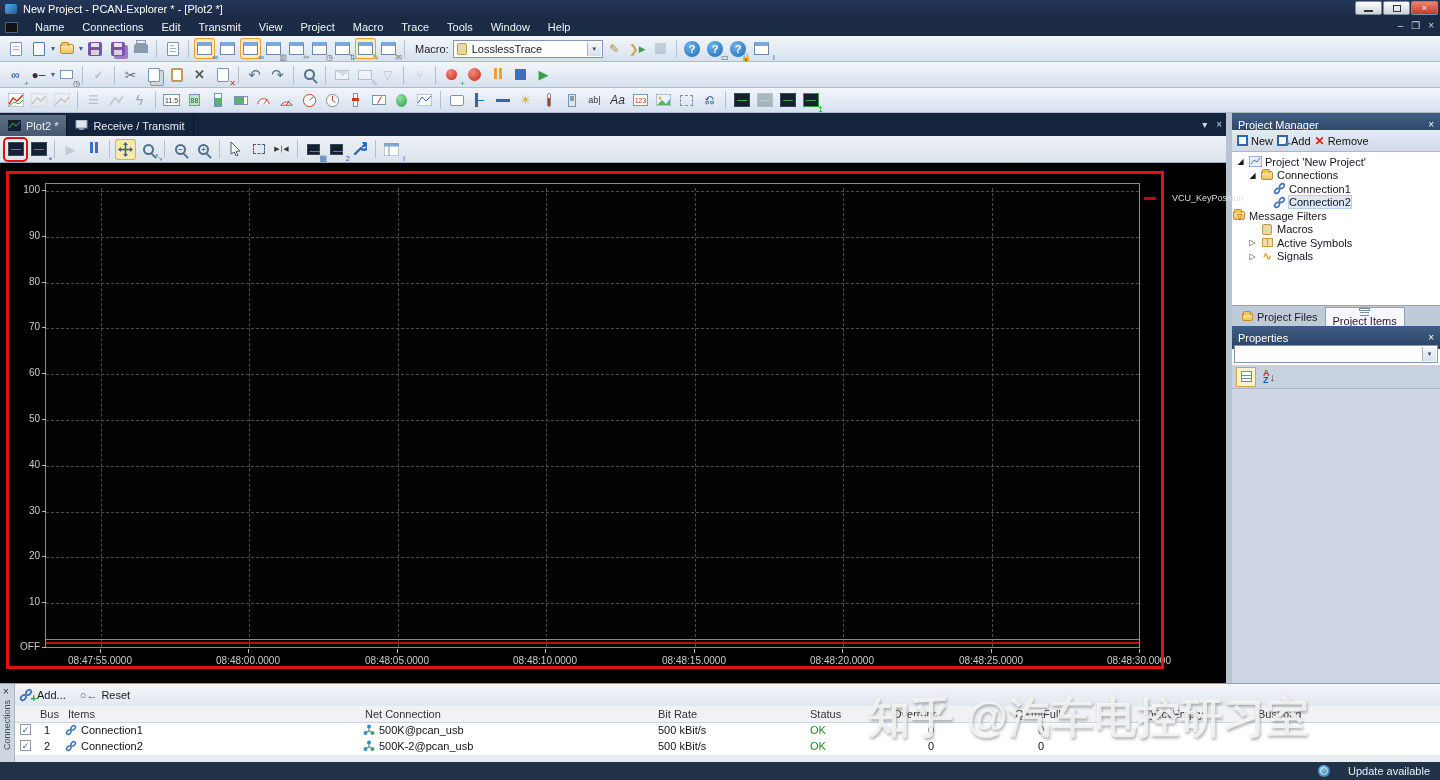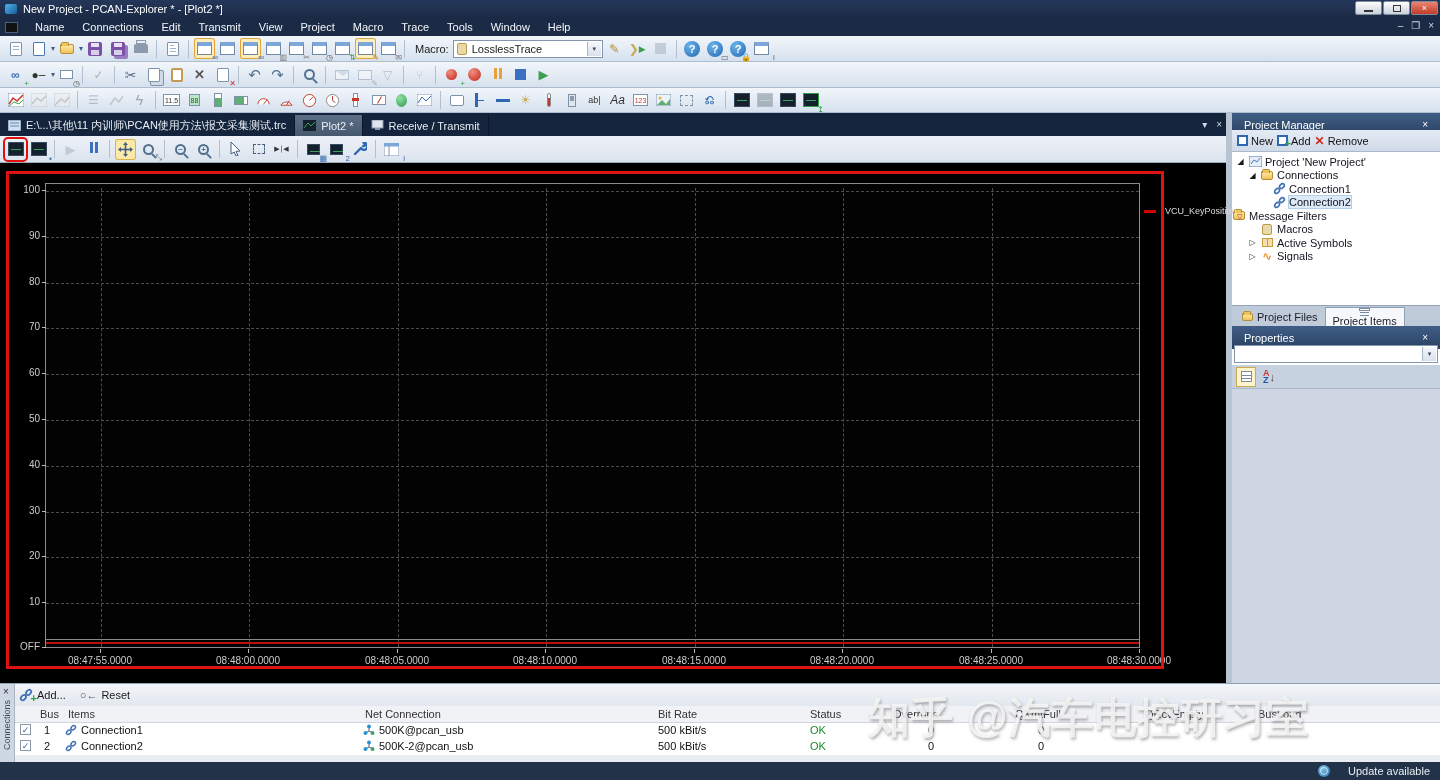--- a/index.html
+++ b/index.html
@@ -77,29 +77,29 @@
   #pframe { position:absolute; left:45px; top:20px; width:1095px; height:465px; border:1px solid #8c8c8c; background:#030303; }
   .gv { position:absolute; top:4px; bottom:0; width:0; border-left:1px dashed #4c4c4c; }
   .gh { position:absolute; left:0; right:0; height:0; border-top:1px dashed #4c4c4c; }
   .trace { position:absolute; left:0; right:0; bottom:3px; height:2px; background:#b80f0f; }
   .trace2 { position:absolute; left:0; right:0; bottom:7px; height:1px; background:#8a8a8a; }
   .yl { position:absolute; left:4px; width:36px; text-align:right; font-size:10px; color:#cccccc; }
   .yl:after { content:""; position:absolute; right:-6px; top:6px; width:4px; height:1px; background:#bbb; }
   .xl { position:absolute; width:100px; text-align:center; font-size:10px; color:#cccccc; top:492px; }
   .xl:before { content:""; position:absolute; top:-6px; left:50%; width:1px; height:4px; background:#bbb; }
   #ptitle { position:absolute; left:0; right:0; top:2px; text-align:center; color:#f2f2f2; font-size:13px; font-weight:bold; z-index:6; }
-  #plegend { position:absolute; left:1144px; top:43px; display:flex; align-items:center; gap:9px; z-index:6;justify-content:space-between; }
+  #plegend { position:absolute; left:1144px; top:30px; display:flex; align-items:center; gap:16px; z-index:6;justify-content:space-between; }
   #plegend .dash { width:12px; height:3px; background:#d40000; }
   #plegend .ltxt { color:#ddd; font-size:9px; }
   #redrect { position:absolute; left:6px; top:8px; width:1158px; height:498px; border:3px solid #de1212; z-index:5; pointer-events:none; }
 
   
   #splitter { left:1226px; top:113px; width:6px; height:570px; background:#b9c4d2; }
   #rpanel { left:1232px; top:113px; width:208px; height:570px; background:#cdd6e2; }
-  .phdr { position:absolute; left:0; width:208px; height:23px; background:linear-gradient(#3f5d85,#2a4262); color:#fff; display:flex; align-items:center; padding:0 12px; font-size:11px; }
+  .phdr { position:absolute; left:0; width:208px; height:23px; background:linear-gradient(#3f5d85,#2a4262); color:#fff; display:flex; align-items:center; padding:0 6px; font-size:11px; }
   .phdr .x { margin-left:auto; font-size:10px; }
   #pmtb { position:absolute; left:0; top:17px; width:208px; height:22px; background:linear-gradient(#e4ebf4,#cfdae8); border-bottom:1px solid #aab8c9; display:flex; align-items:center; gap:4px; padding-left:5px; color:#111; }
   .pmbtn { display:flex; align-items:center; gap:3px; }
   .sqicon { width:11px; height:11px; border:2px solid #2d68b0; background:#fff; position:relative; }
   .plus { color:#2f9e42; font-weight:bold; font-size:11px; position:absolute; right:-5px; bottom:-5px; }
   .redx { color:#cf2a1b; font-weight:bold; font-size:12px; }
   #pmtree { position:absolute; left:0; top:39px; width:208px; height:151px; background:#fff; padding-top:3px; color:#14141f; }
   .trow { height:13.5px; display:flex; align-items:center; gap:3px; font-size:11px; white-space:nowrap; }
   .trow .arr { width:9px; font-size:8px; color:#333; text-align:center; flex:none; }
   .trow .arr.open { color:#1a1a1a; }
@@ -484,28 +484,20 @@
   <span class="ti">
       <span class="darkicon"></span>
     </span>
   <span class="ti">
       <span class="darkicon" style="border-color:#2f9e42"></span>
       <span class="badge" style="color:#2f9e42">↥</span>
     </span>
 </div>
 
 <div id="tabbar" class="abs">
-  <span class="dtab">
-    <svg class="tabicon" viewBox="0 0 13 11">
-        <rect width="13" height="11" fill="#cfe0f0" stroke="#6f87a3"></rect>
-        <line x1="2" y1="3" x2="11" y2="3" stroke="#6f87a3"></line>
-        <line x1="2" y1="6" x2="11" y2="6" stroke="#6f87a3"></line>
-      </svg>
-    <span>E:\...\其他\11 内训师\PCAN使用方法\报文采集测试.trc</span>
-  </span>
   <span class="dtab active">
     <svg class="tabicon" viewBox="0 0 13 11">
         <rect width="13" height="11" fill="#15202e"></rect>
         <polyline points="1,8 5,3 8,6 12,2" fill="none" stroke="#3aa05a"></polyline>
       </svg>
     <span>Plot2 *</span>
   </span>
   <span class="dtab">
     <svg class="tabicon" viewBox="0 0 13 11">
         <rect x="1" y="0" width="11" height="8" fill="#dfe6ee" stroke="#8b9aac"></rect>

